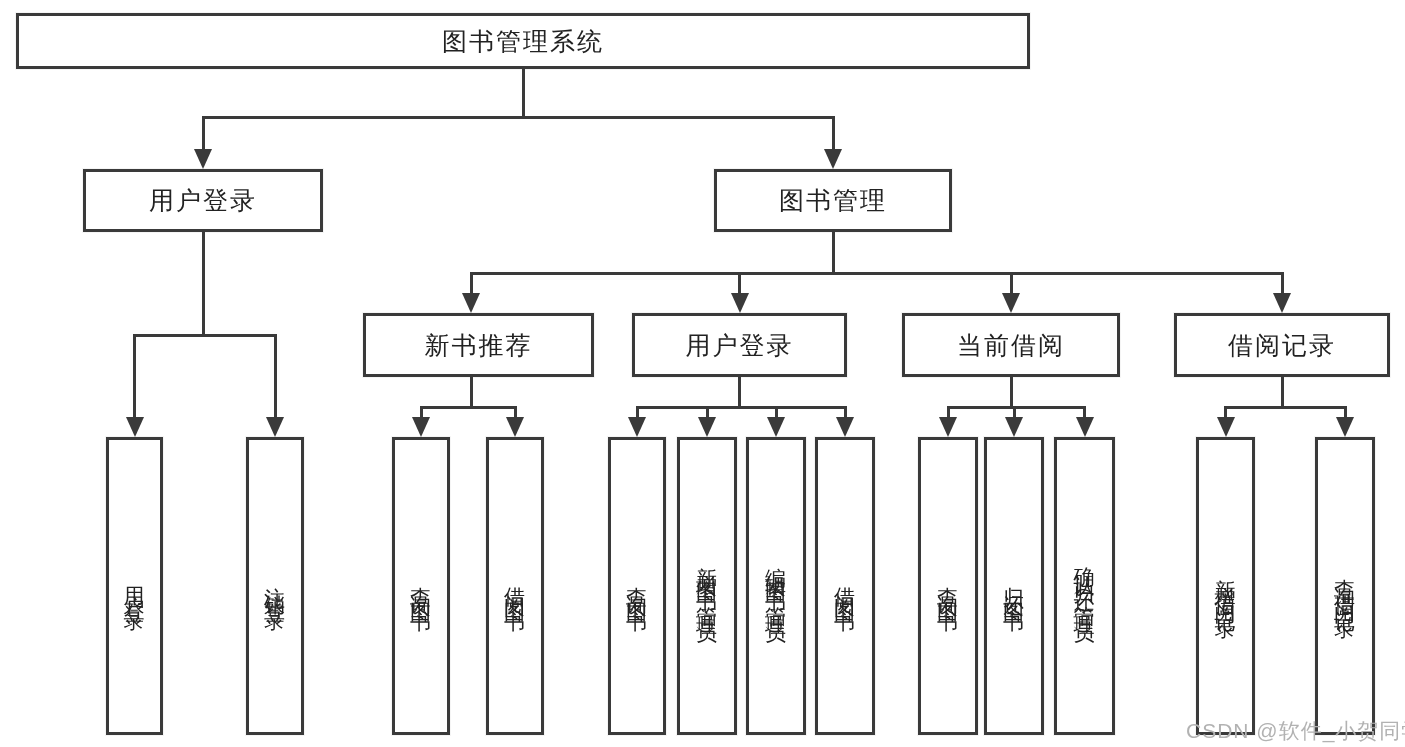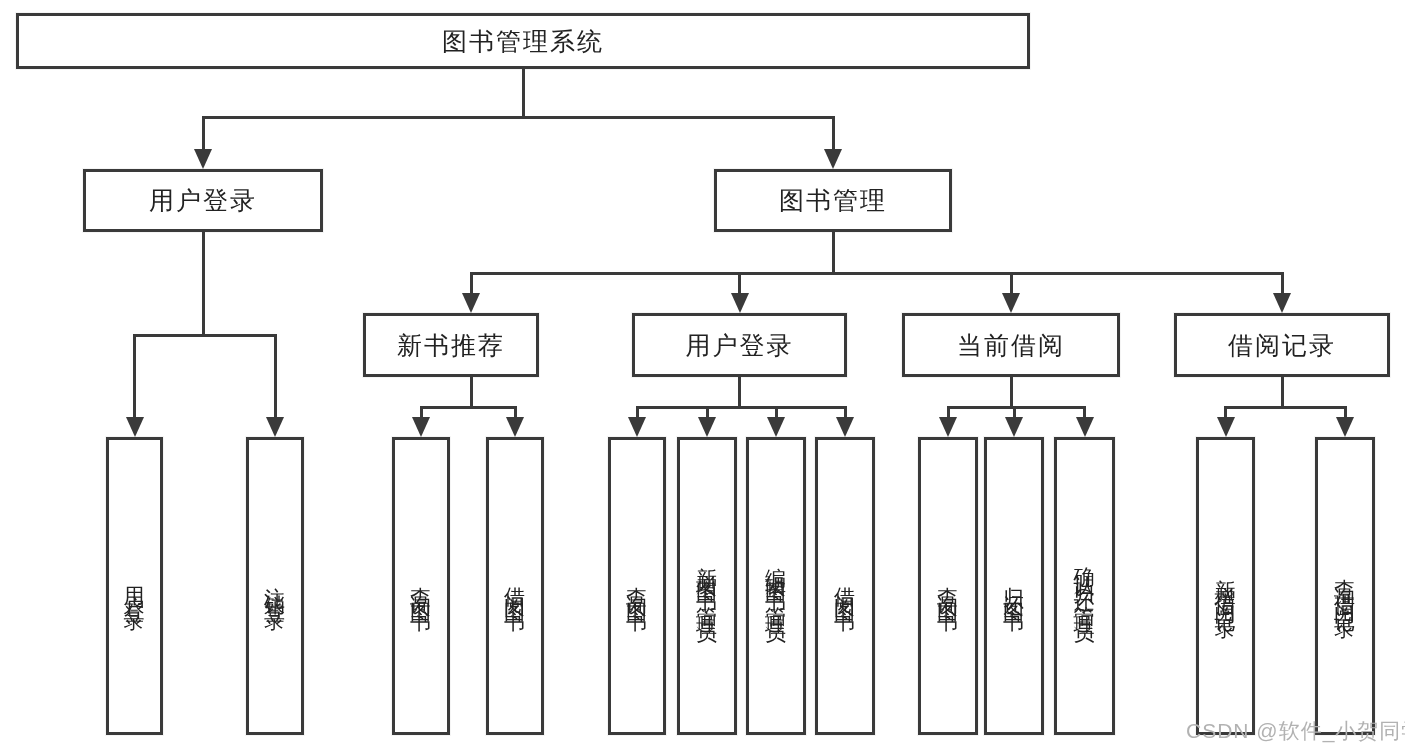--- a/index.html
+++ b/index.html
@@ -68,21 +68,21 @@
 <div class="stage">
     <div class="node horizontal" style="left: 16px; top: 13px; width: 1014px; height: 56px;">
       <span class="label">图书管理系统</span>
     </div>
     <div class="node horizontal" style="left: 83px; top: 169px; width: 240px; height: 63px;">
       <span class="label">用户登录</span>
     </div>
     <div class="node horizontal" style="left: 714px; top: 169px; width: 238px; height: 63px;">
       <span class="label">图书管理</span>
     </div>
-    <div class="node horizontal" style="left: 363px; top: 313px; width: 176px; height: 64px;">
+    <div class="node horizontal" style="left: 363px; top: 313px; width: 231px; height: 64px;">
       <span class="label">新书推荐</span>
     </div>
     <div class="node horizontal" style="left: 632px; top: 313px; width: 215px; height: 64px;">
       <span class="label">用户登录</span>
     </div>
     <div class="node horizontal" style="left: 902px; top: 313px; width: 218px; height: 64px; justify-content: center;">
       <span class="label">当前借阅</span>
     </div>
     <div class="node horizontal" style="left: 1174px; top: 313px; width: 216px; height: 64px;">
       <span class="label">借阅记录</span>

